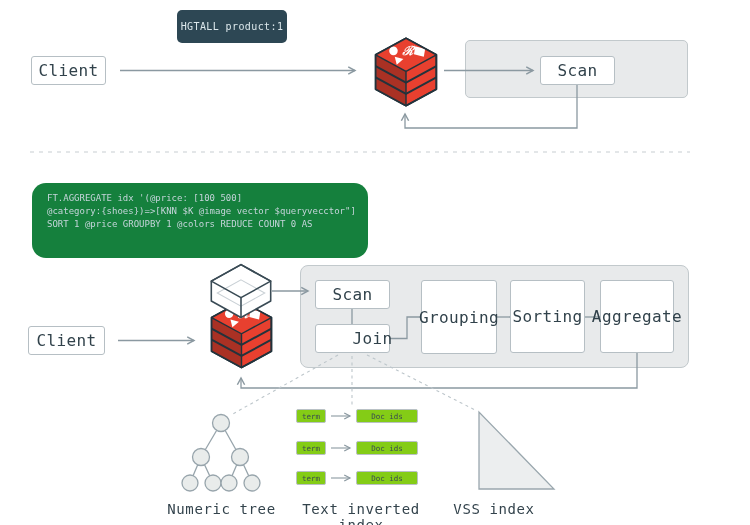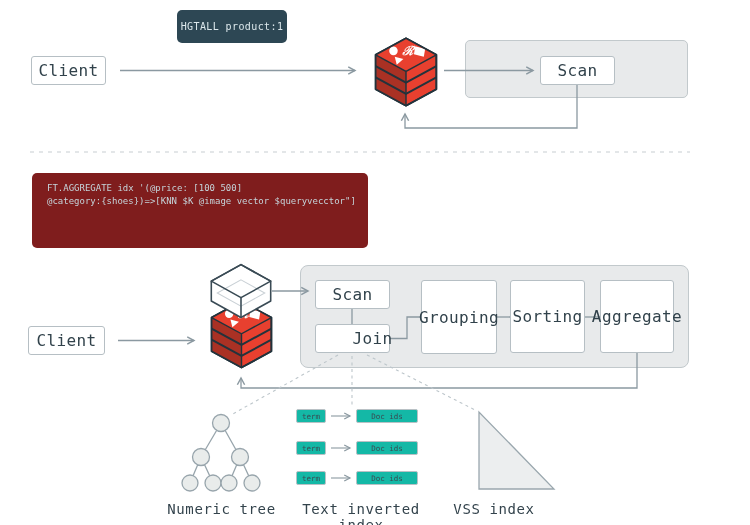--- a/index.html
+++ b/index.html
@@ -15,28 +15,28 @@
     background:#ffffff;border:1px solid #b6bfc4;border-radius:3px;z-index:3;
     display:flex;align-items:center;justify-content:center;
     font-size:16px;letter-spacing:.4px;color:#31424b;
   }
   .badge{
     background:#2d4754;border-radius:5px;z-index:3;
     display:flex;align-items:center;justify-content:center;
     font-size:10px;letter-spacing:.4px;color:#dce8ec;
   }
   .codeblock{
-    background:#7f1d1d;border-radius:5px;z-index:3;
-    padding:9px 8px 0 15px;color:#c5d4da;
+    background:#15803d;border-radius:14px;z-index:3;
+    padding:9px 8px 0 15px;color:#c5d4da;margin-top:10px;
   }
   .code-line{
     font-size:9px;line-height:13.2px;white-space:pre;letter-spacing:0;
   }
   .mini-box{
-    background:#14b8a6;border:1px solid #b9c1c5;border-radius:2px;z-index:3;
+    background:#84cc16;border:1px solid #b9c1c5;border-radius:2px;z-index:3;
     display:flex;align-items:center;justify-content:center;
     font-size:7.5px;color:#3a4a52;letter-spacing:0;
   }
   .idx-label{
     z-index:3;font-size:14px;letter-spacing:.6px;color:#33434c;text-align:center;
   }
   svg.overlay{position:absolute;left:0;top:0;z-index:2;pointer-events:none;}
 </style>
 </head>
 <body>
@@ -123,20 +123,21 @@
     <span>Client</span>
   </div>
 
   <div class="abs box" style="left:540px;top:56px;width:75px;height:29px;">
     <span>Scan</span>
   </div>
 
   <div class="abs codeblock" style="left:32px;top:173px;width:336px;height:75px;">
     <div class="code-line">FT.AGGREGATE idx '(@price: [100 500]</div>
     <div class="code-line">@category:{shoes})=&gt;[KNN $K @image vector $queryvecctor"]</div>
+    <div class="code-line">SORT 1 @price GROUPBY 1 @colors REDUCE COUNT 0 AS</div>
   </div>
 
   <div class="abs box" style="left:28px;top:326px;width:77px;height:29px;">
     <span>Client</span>
   </div>
 
   <div class="abs box" style="left:315px;top:280px;width:75px;height:29px;">
     <span>Scan</span>
   </div>
 

